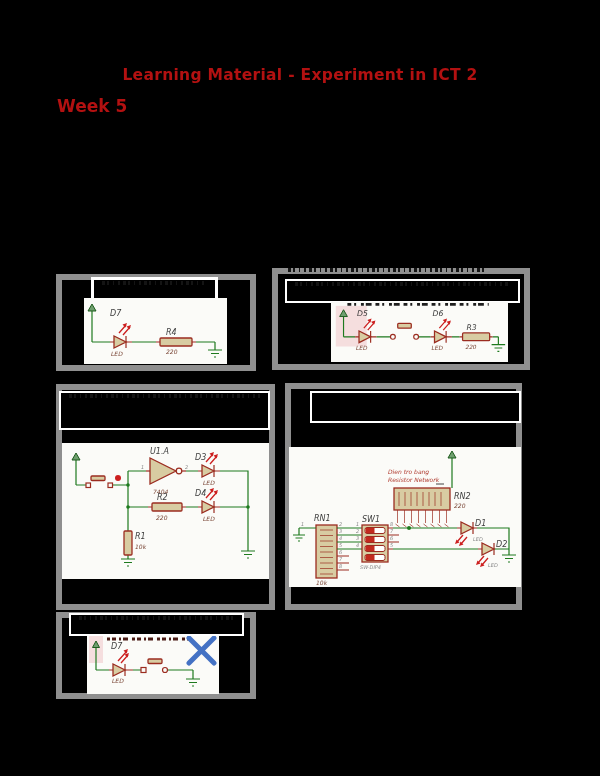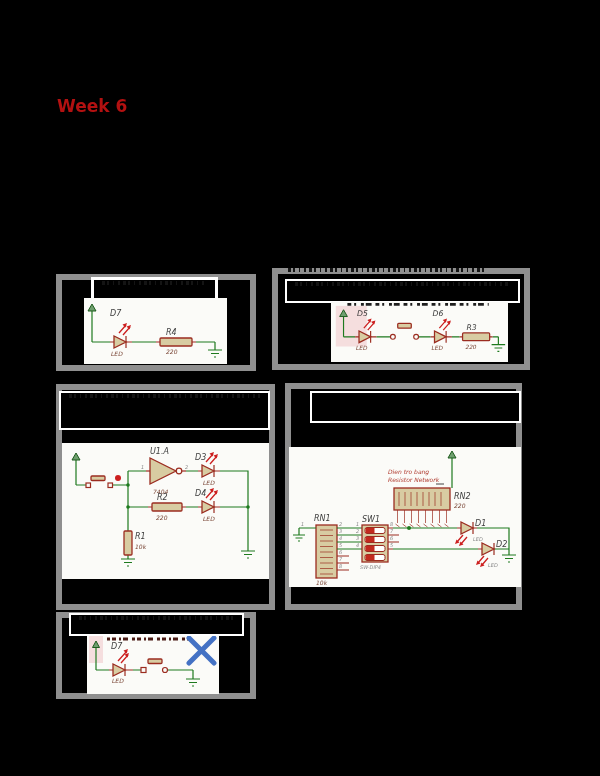--- a/index.html
+++ b/index.html
@@ -40,21 +40,22 @@
   .fragline{stroke:#1f1f1f;stroke-width:3;stroke-dasharray:4 3 2 5 3 2 6 4;}
   .fragred{stroke:#4a1b15;stroke-width:3;stroke-dasharray:3 2 4 3 2 2 5 4;}
   .pink{fill:#f5dede;}
   .cross{stroke:#4472c4;stroke-width:5;stroke-linecap:round;fill:none;}
 </style>
 </head>
 <body>
 
 <div id="page">
 
-  <div class="week">Week 6</div>
+  <div class="title">Learning Material - Experiment in ICT 2</div>
+  <div class="week">Week 5</div>
 
   <div class="fig" id="f1">
     <div class="cap cap1" style="left:29px;top:-3px;width:127px;height:25px;">
       <div class="frag"></div>
     </div>
     <div class="panel" style="left:22px;top:18px;width:143px;height:66px;">
       <svg viewBox="0 0 143 66">
         <g>
           <path class="w" d="M8 13 V44"></path>
             <path class="pwr" d="M8 6 L4 13 H12 Z"></path>

